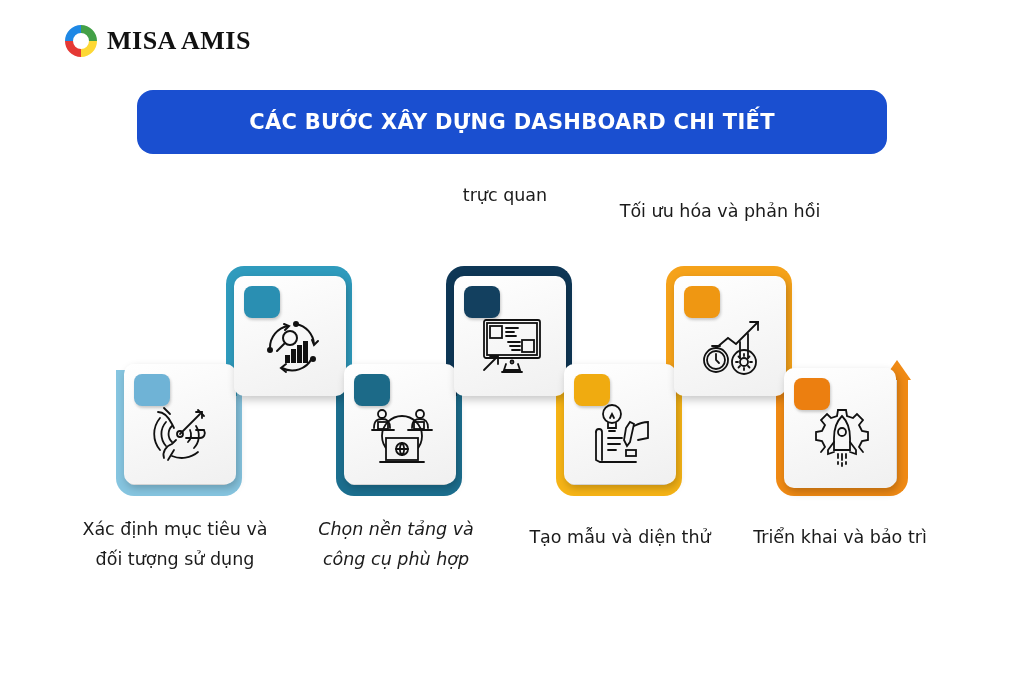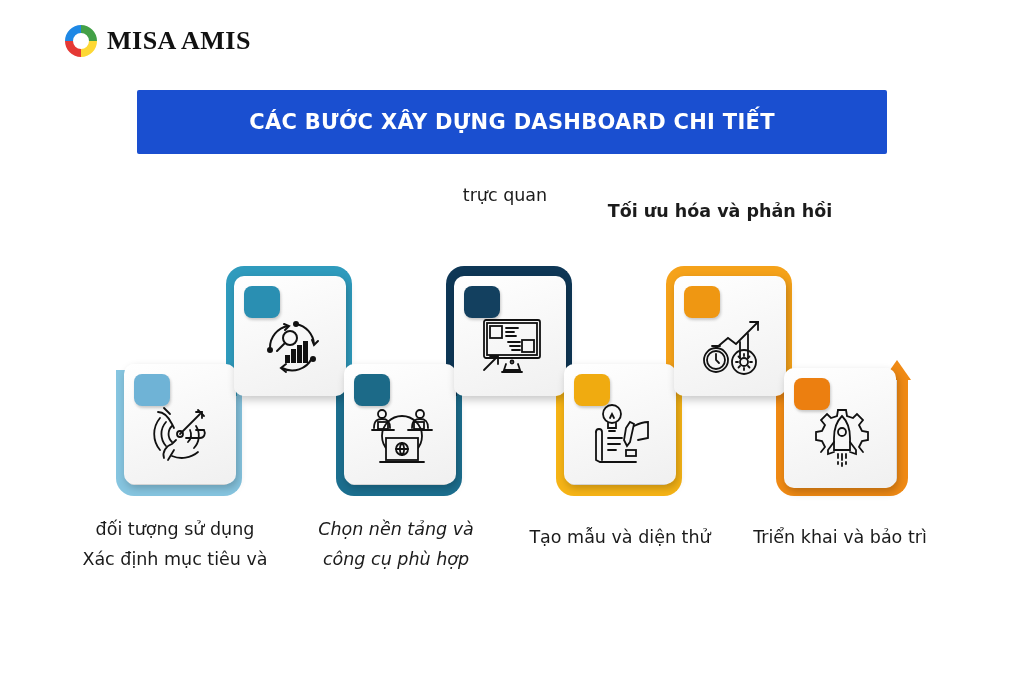--- a/index.html
+++ b/index.html
@@ -3,21 +3,21 @@
 <meta charset="utf-8">
 <style>
   * { box-sizing: border-box; margin: 0; padding: 0; }
   html, body { width: 1024px; height: 683px; background: #ffffff; overflow: hidden; }
   body { position: relative; font-family: "Liberation Sans", "DejaVu Sans", sans-serif; color: #1a1a1a; }
 
   .logo { position: absolute; left: 63px; top: 22px; height: 38px; display: flex; align-items: center; gap: 8px; }
   .logo-mark { width: 36px; height: 36px; }
   .logo-text { font-family: Liberation Serif, serif; font-weight: bold; font-size: 26px; letter-spacing: 0.5px; color: #111; }
 
-  .title-bar { position: absolute; left: 137px; top: 90px; width: 750px; height: 64px; border-radius: 2px;
+  .title-bar { position: absolute; left: 137px; top: 90px; width: 750px; height: 64px; border-radius: 16px;
     background: #1a4fd0; display: flex; align-items: center; justify-content: center; }
   .title-text { color: #fff; font-family: "DejaVu Sans", sans-serif; font-weight: bold; font-size: 21px; letter-spacing: 0.3px; }
 
   .frame { position: absolute; border-style: solid; border-width: 11px; }
   .frame.up { border-radius: 18px 18px 0 0; border-bottom: none; }
   .frame.down { border-radius: 0 0 18px 18px; border-top: none; }
 
   .card { position: absolute; width: 112px; height: 120px; background: linear-gradient(160deg, #ffffff 0%, #f0f0f0 100%);
     border-radius: 10px; box-shadow: 2px 4px 8px rgba(0,0,0,0.22); }
   .tab { position: absolute; left: 10px; top: 10px; width: 36px; height: 32px; border-radius: 8px;
@@ -197,33 +197,33 @@
       <path d="M32 10 C38 16 40 24 40 32 L40 44 L24 44 L24 32 C24 24 26 16 32 10 Z"></path>
       <circle cx="32" cy="26" r="4"></circle>
       <path d="M24 36 L18 44 L18 48 L24 46"></path>
         <path d="M40 36 L46 44 L46 48 L40 46"></path>
       <path d="M28 48 L28 52 M32 48 L32 54 M36 48 L36 52 M28 56 L28 58 M32 57 L32 60 M36 56 L36 58"></path>
     </svg>
   </div>
 </div>
 
 <div class="label" style="left:70px; top:514px; width:210px;">
+  <div>Xác định mục tiêu và</div>
   <div>đối tượng sử dụng</div>
-  <div>Xác định mục tiêu và</div>
 </div>
 <div class="label" style="left:195px; top:180px; width:180px;">
 </div>
 <div class="label" style="left:296px; top:514px; width:200px;font-style:italic;">
   <div>Chọn nền tảng và</div>
   <div>công cụ phù hợp</div>
 </div>
 <div class="label" style="left:405px; top:180px; width:200px;">
   <div>trực quan</div>
 </div>
 <div class="label" style="left:510px; top:522px; width:220px;">
   <div>Tạo mẫu và diện thử</div>
 </div>
-<div class="label" style="left:605px; top:196px; width:230px;font-weight:bold;">
+<div class="label" style="left:605px; top:196px; width:230px;">
   <div>Tối ưu hóa và phản hồi</div>
 </div>
 <div class="label" style="left:740px; top:522px; width:200px;">
   <div>Triển khai và bảo trì</div>
 </div>
 
 </body></html>

